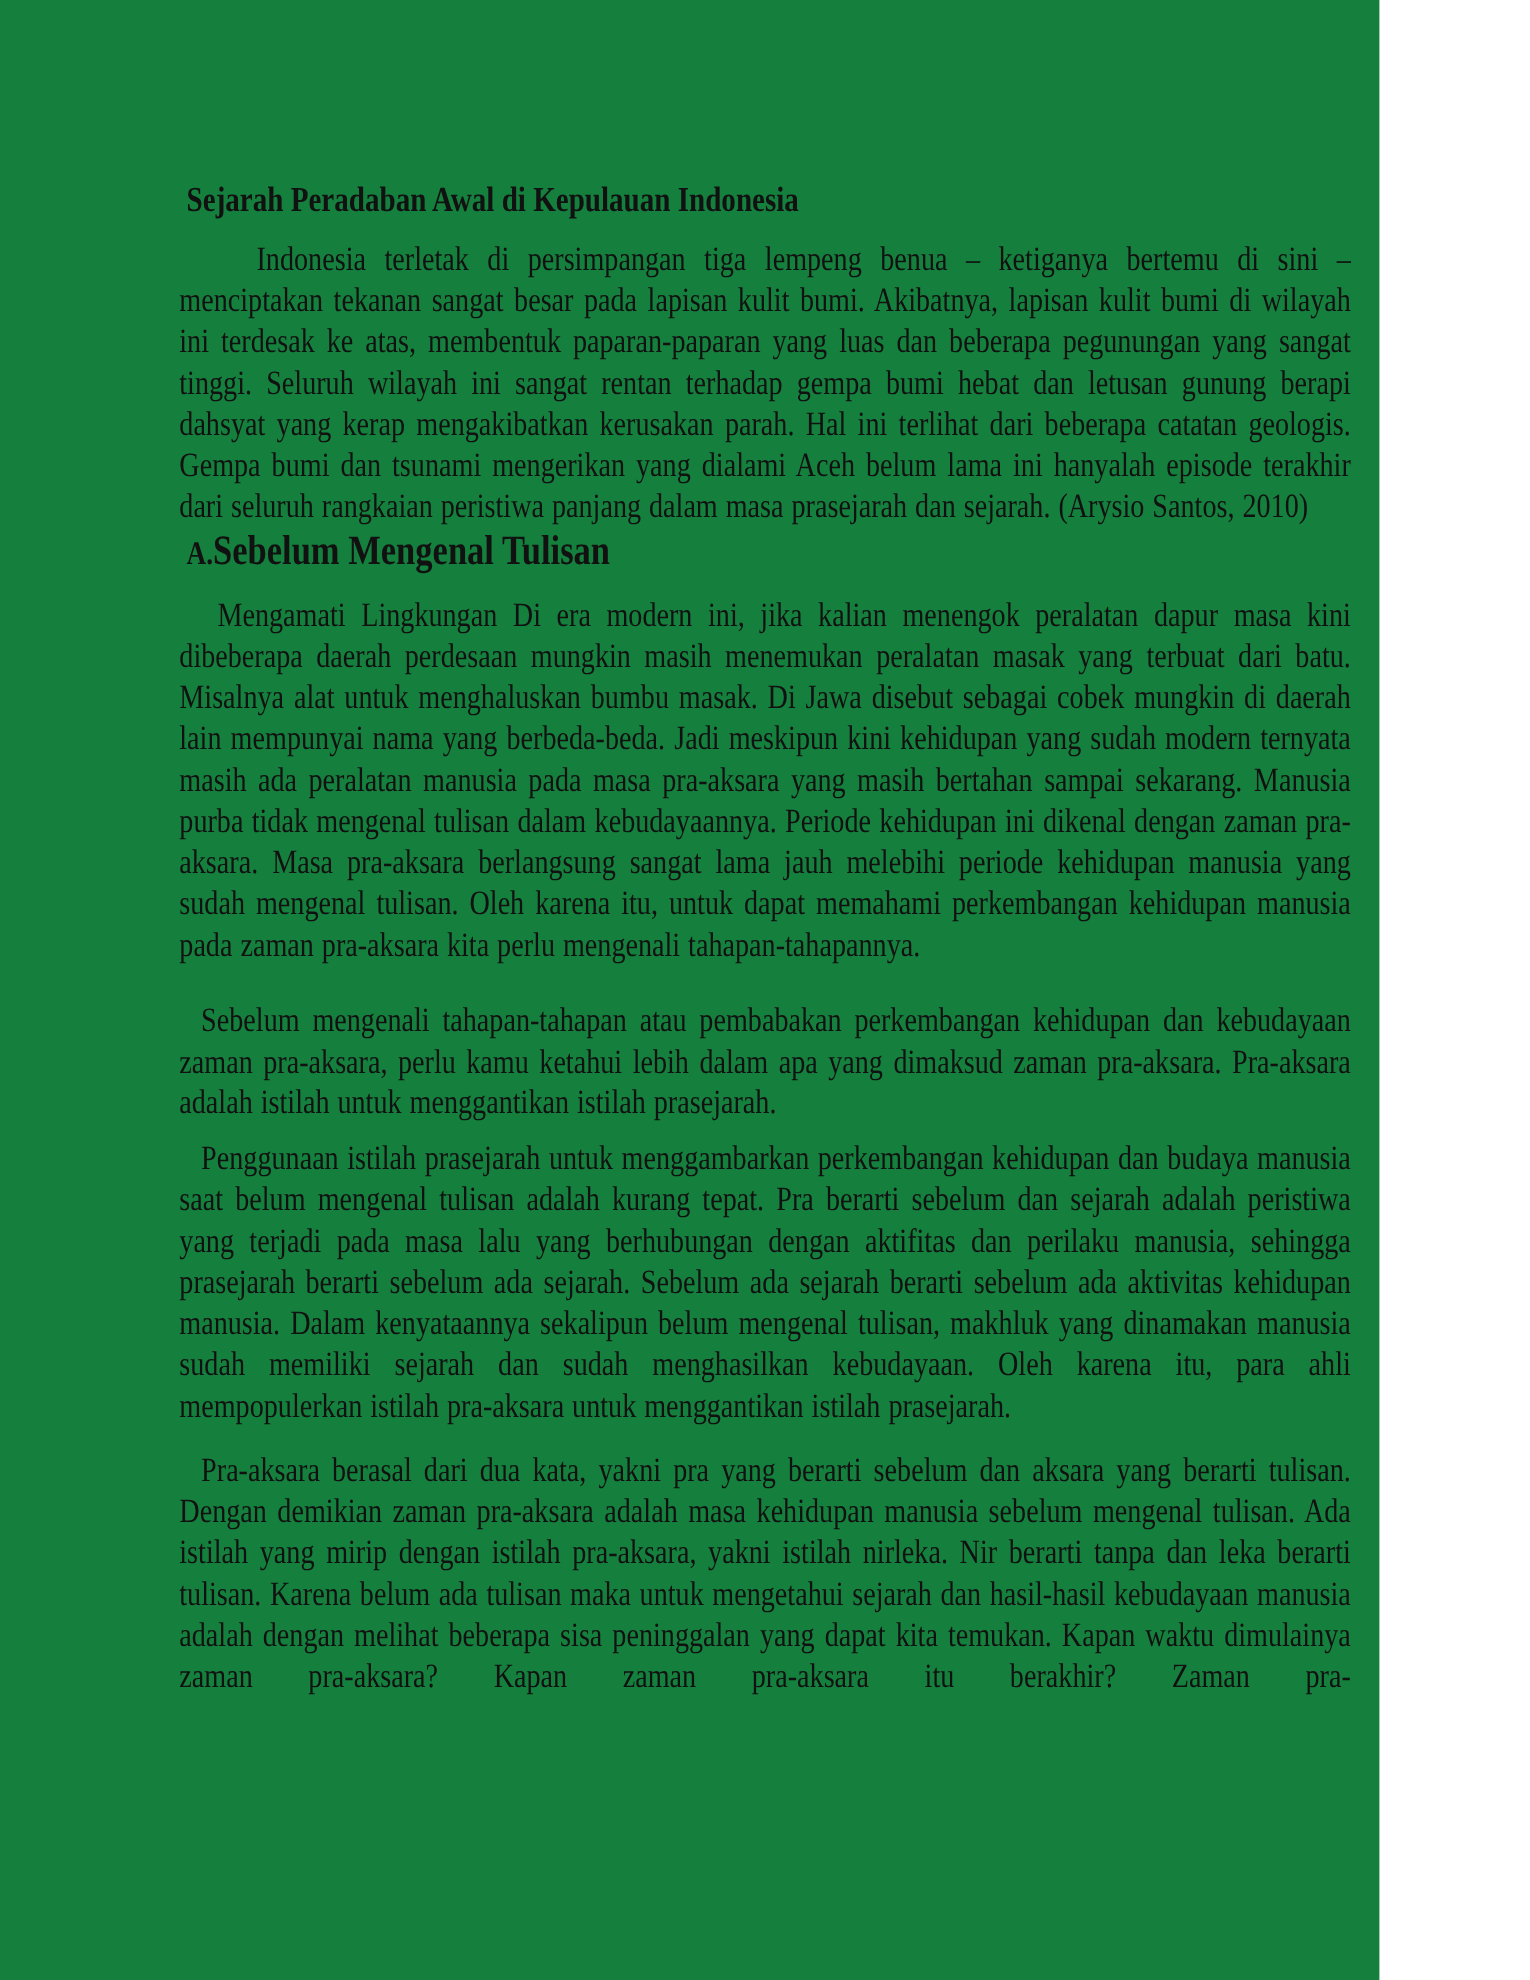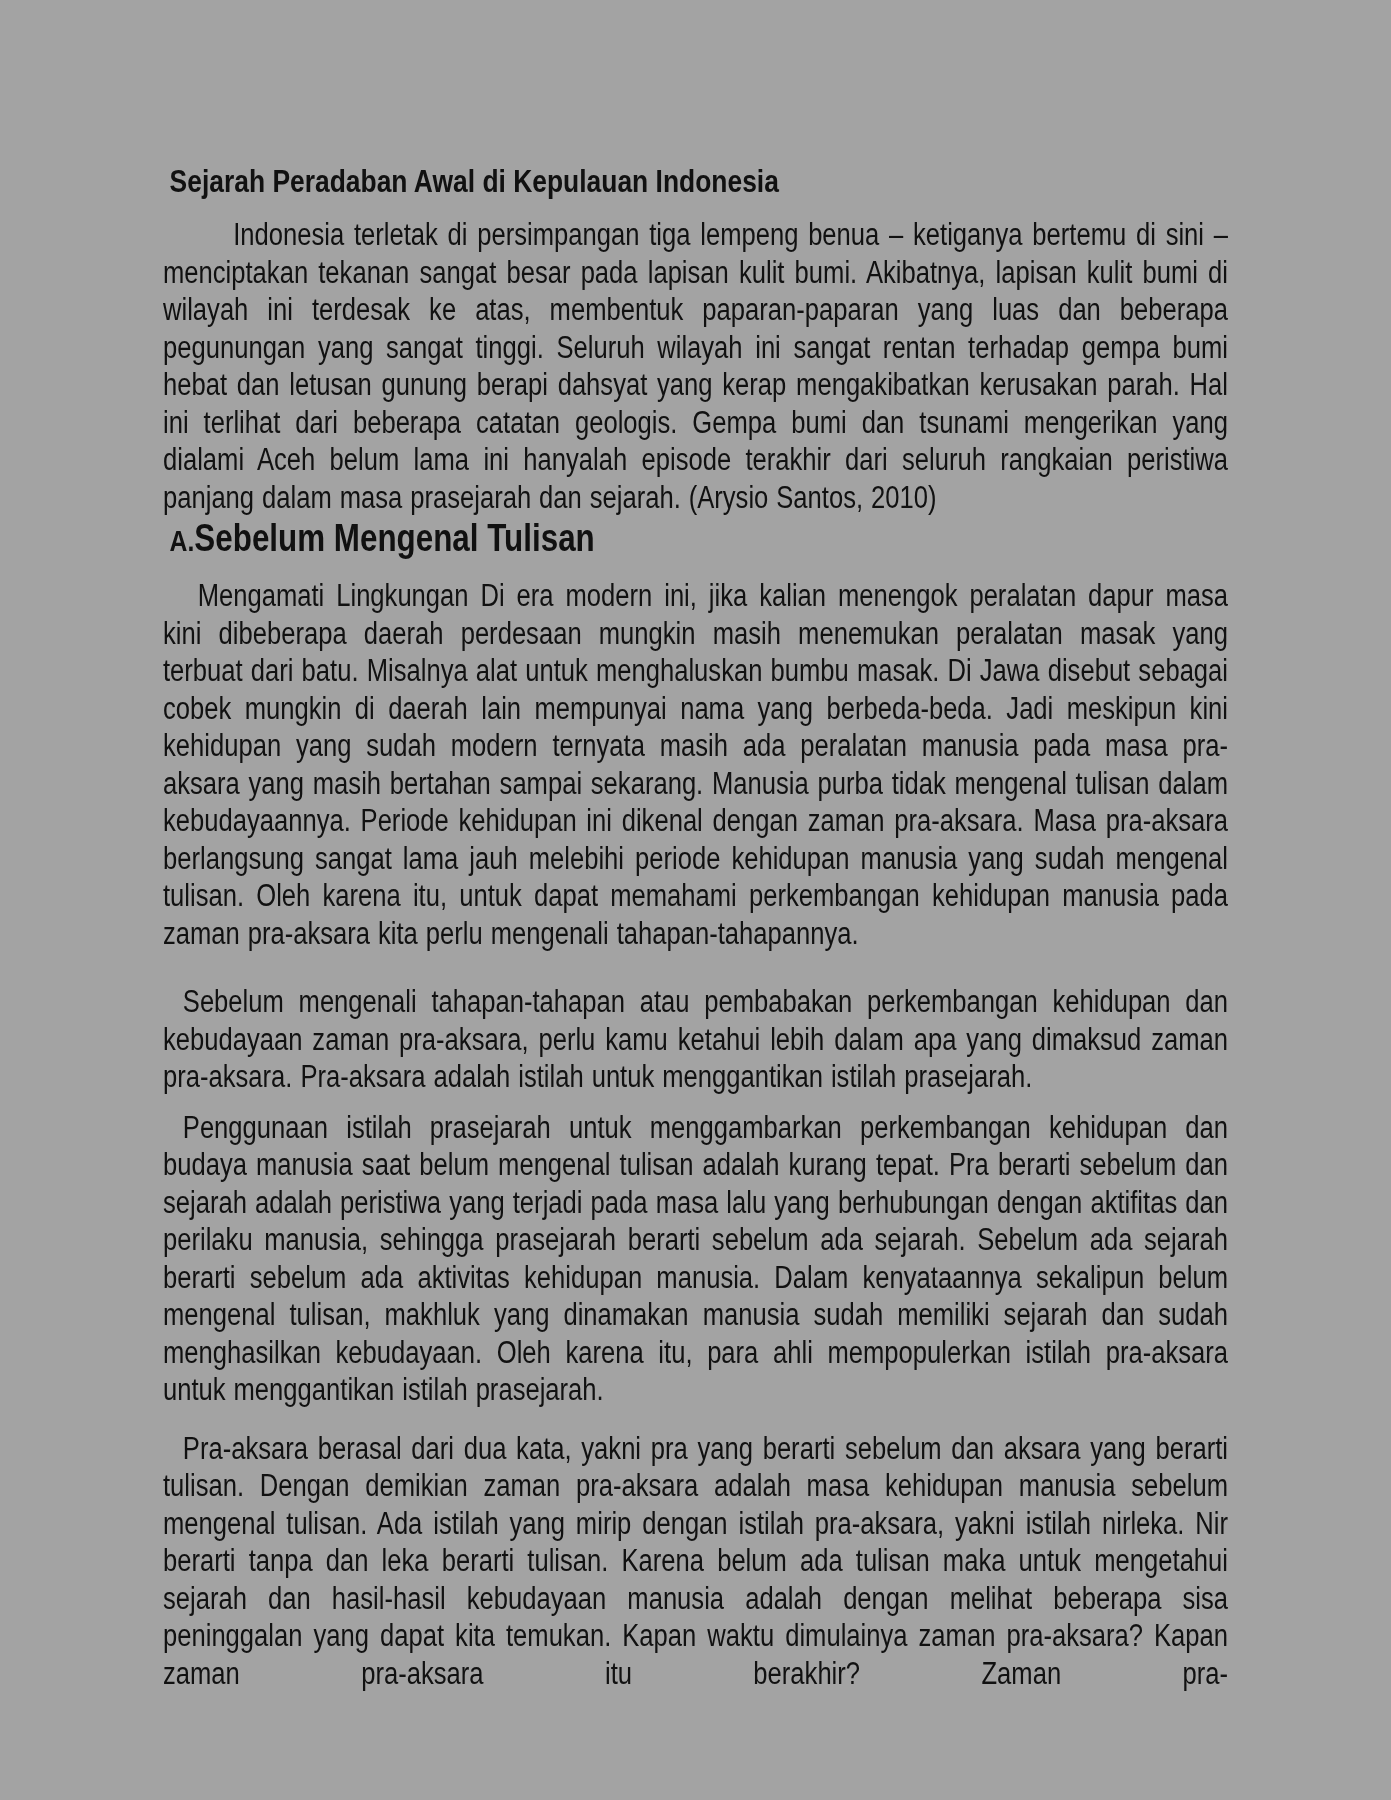--- a/index.html
+++ b/index.html
@@ -2,25 +2,25 @@
 <html><head>
 <meta charset="utf-8">
 <style>
   html, body {
     margin: 0;
     padding: 0;
     background: #ffffff;
   }
   .page {
     position: relative;
-    width: 1391px;
+    width: 1254px;
     height: 1800px;
-    background: #a3a3a3;
+    background: #15803d;
     overflow: hidden;
-    font-family: Liberation Sans, sans-serif;
+    font-family: Liberation Serif, serif;
     color: #111111;
   }
   
   .content {
     position: absolute;
     left: 163px;
     top: 159px;
     width: 1290px;
     transform: scaleX(0.8256);
     transform-origin: 0 0;

